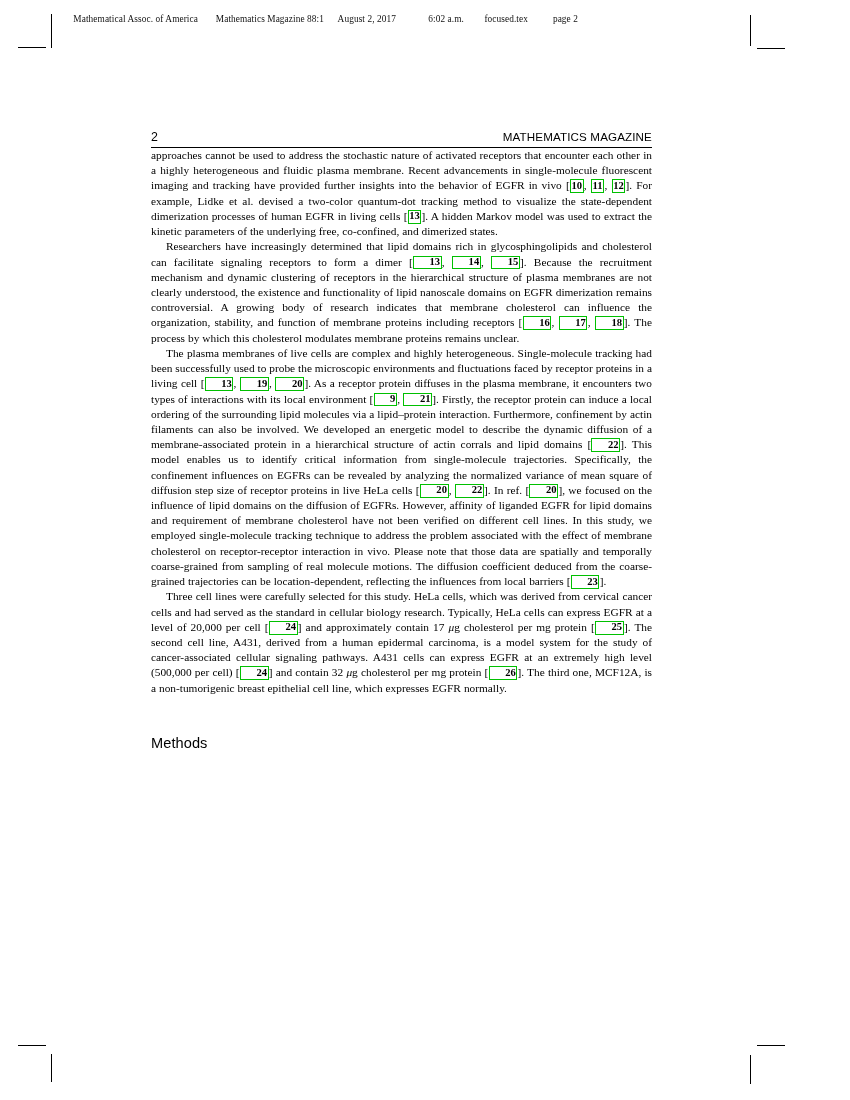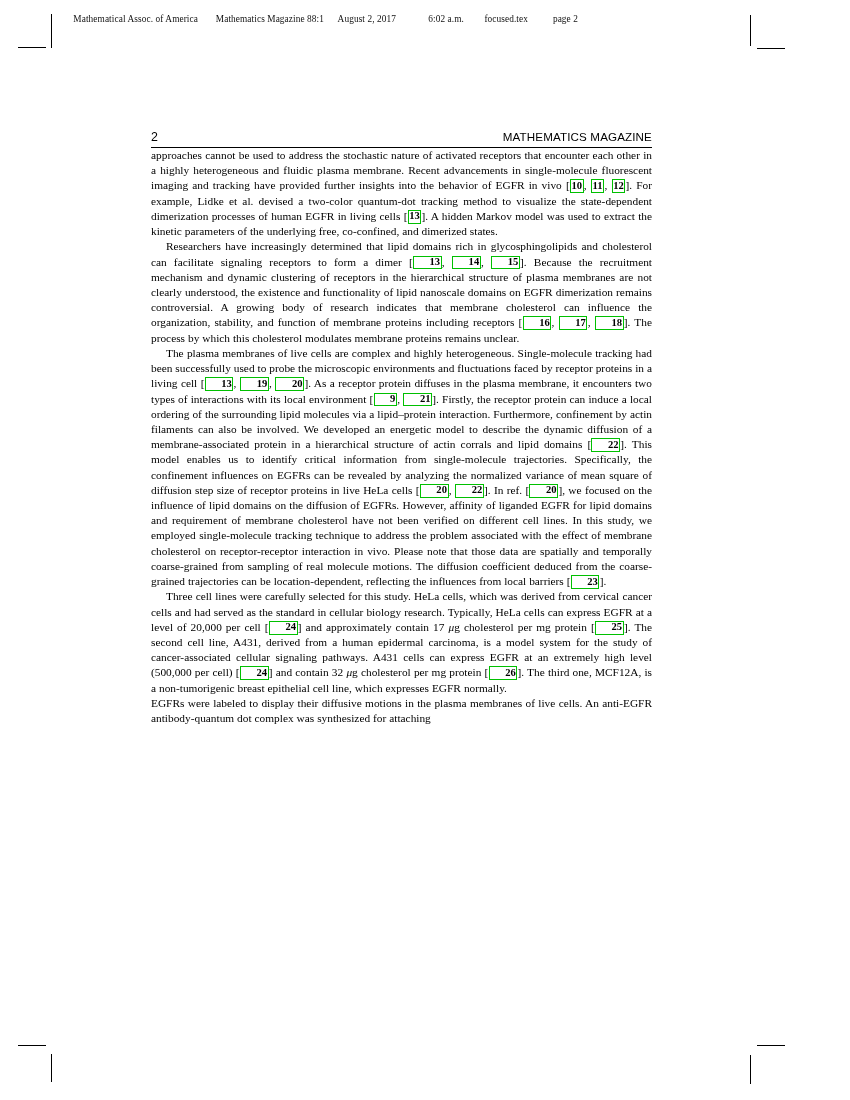--- a/index.html
+++ b/index.html
@@ -147,17 +147,17 @@
   <div class="body-text">
 
     <p class="para"><span>approaches cannot be used to address the stochastic nature of activated receptors that encounter each other in a highly heterogeneous and fluidic plasma membrane. Recent advancements in single-molecule fluorescent imaging and tracking have provided further insights into the behavior of EGFR in vivo [</span><a class="cite" href="#">10</a><span>, </span><a class="cite" href="#">11</a><span>, </span><a class="cite" href="#">12</a><span>]. For example, Lidke et al. devised a two-color quantum-dot tracking method to visualize the state-dependent dimerization processes of human EGFR in living cells [</span><a class="cite" href="#">13</a><span>]. A hidden Markov model was used to extract the kinetic parameters of the underlying free, co-confined, and dimerized states.</span></p>
 
     <p class="para indent"><span>Researchers have increasingly determined that lipid domains rich in glycosphingolipids and cholesterol can facilitate signaling receptors to form a dimer [</span><a class="cite" href="#">13</a><span>, </span><a class="cite" href="#">14</a><span>, </span><a class="cite" href="#">15</a><span>]. Because the recruitment mechanism and dynamic clustering of receptors in the hierarchical structure of plasma membranes are not clearly understood, the existence and functionality of lipid nanoscale domains on EGFR dimerization remains controversial. A growing body of research indicates that membrane cholesterol can influence the organization, stability, and function of membrane proteins including receptors [</span><a class="cite" href="#">16</a><span>, </span><a class="cite" href="#">17</a><span>, </span><a class="cite" href="#">18</a><span>]. The process by which this cholesterol modulates membrane proteins remains unclear.</span></p>
 
     <p class="para indent"><span>The plasma membranes of live cells are complex and highly heterogeneous. Single-molecule tracking had been successfully used to probe the microscopic environments and fluctuations faced by receptor proteins in a living cell [</span><a class="cite" href="#">13</a><span>, </span><a class="cite" href="#">19</a><span>, </span><a class="cite" href="#">20</a><span>]. As a receptor protein diffuses in the plasma membrane, it encounters two types of interactions with its local environment [</span><a class="cite" href="#">9</a><span>, </span><a class="cite" href="#">21</a><span>]. Firstly, the receptor protein can induce a local ordering of the surrounding lipid molecules via a lipid–protein interaction. Furthermore, confinement by actin filaments can also be involved. We developed an energetic model to describe the dynamic diffusion of a membrane-associated protein in a hierarchical structure of actin corrals and lipid domains [</span><a class="cite" href="#">22</a><span>]. This model enables us to identify critical information from single-molecule trajectories. Specifically, the confinement influences on EGFRs can be revealed by analyzing the normalized variance of mean square of diffusion step size of receptor proteins in live HeLa cells [</span><a class="cite" href="#">20</a><span>, </span><a class="cite" href="#">22</a><span>]. In ref. [</span><a class="cite" href="#">20</a><span>], we focused on the influence of lipid domains on the diffusion of EGFRs. However, affinity of liganded EGFR for lipid domains and requirement of membrane cholesterol have not been verified on different cell lines. In this study, we employed single-molecule tracking technique to address the problem associated with the effect of membrane cholesterol on receptor-receptor interaction in vivo. Please note that those data are spatially and temporally coarse-grained from sampling of real molecule motions. The diffusion coefficient deduced from the coarse-grained trajectories can be location-dependent, reflecting the influences from local barriers [</span><a class="cite" href="#">23</a><span>].</span></p>
 
     <p class="para indent"><span>Three cell lines were carefully selected for this study. HeLa cells, which was derived from cervical cancer cells and had served as the standard in cellular biology research. Typically, HeLa cells can express EGFR at a level of 20,000 per cell [</span><a class="cite" href="#">24</a><span>] and approximately contain 17 </span><span class="mu">μ</span><span>g cholesterol per mg protein [</span><a class="cite" href="#">25</a><span>]. The second cell line, A431, derived from a human epidermal carcinoma, is a model system for the study of cancer-associated cellular signaling pathways. A431 cells can express EGFR at an extremely high level (500,000 per cell) [</span><a class="cite" href="#">24</a><span>] and contain 32 </span><span class="mu">μ</span><span>g cholesterol per mg protein [</span><a class="cite" href="#">26</a><span>]. The third one, MCF12A, is a non-tumorigenic breast epithelial cell line, which expresses EGFR normally.</span></p>
 
+    <h2 class="section">Methods</h2>
 
-    <p class="para after-head">EGFRs were labeled to display their diffusive motions in the plasma membranes of live cells. An anti-EGFR antibody-quantum dot complex was synthesized for attaching</p>
 
   </div>
 </div>
 
 </body></html>

